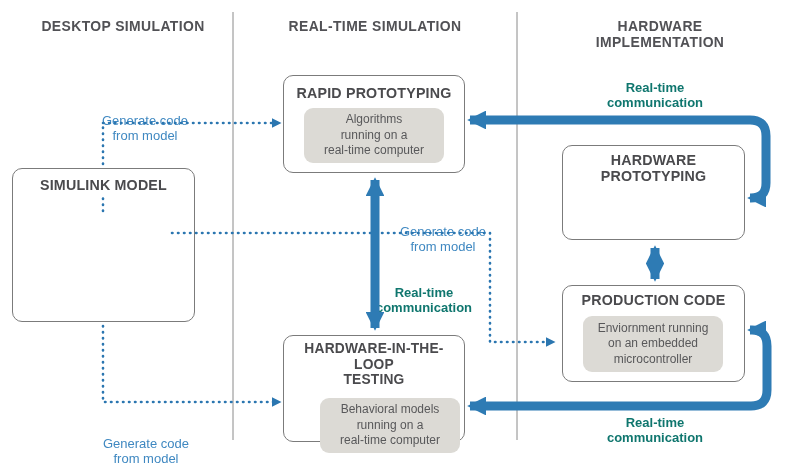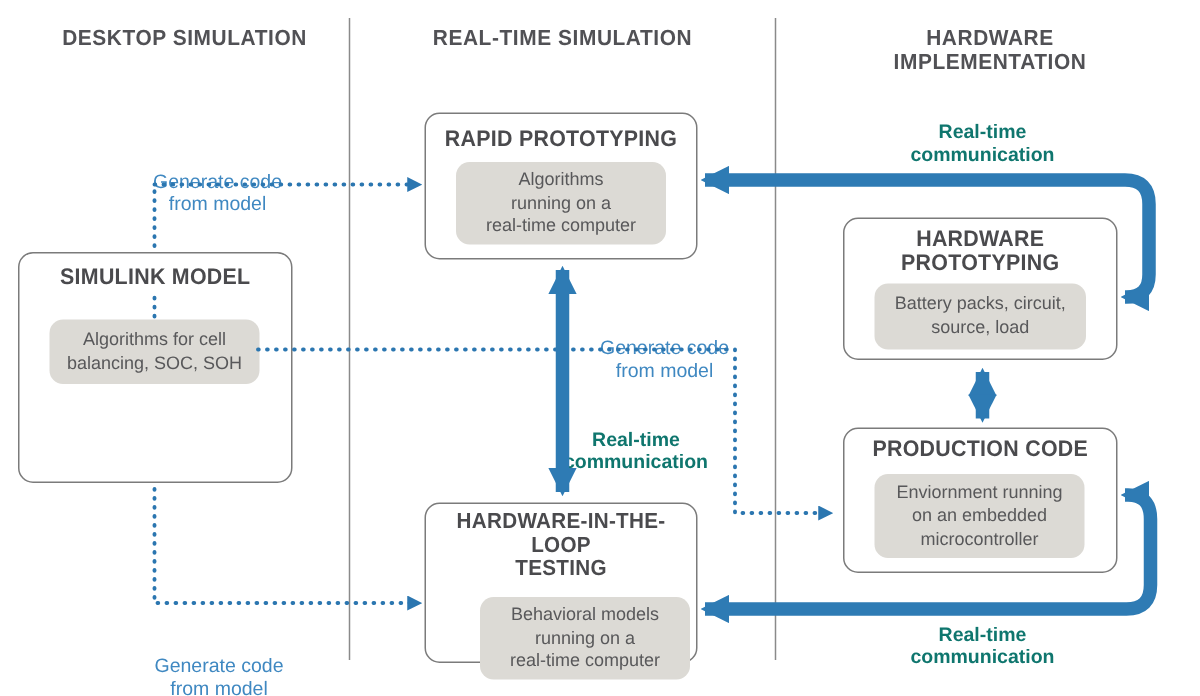--- a/index.html
+++ b/index.html
@@ -37,41 +37,37 @@
 <body>
 
 <div id="stage">
 
   <div class="abs col-header" style="left:23px;top:18px;width:200px;">DESKTOP SIMULATION</div>
   <div class="abs col-header" style="left:275px;top:18px;width:200px;">REAL-TIME SIMULATION</div>
   <div class="abs col-header" style="left:550px;top:18px;width:220px;">HARDWARE IMPLEMENTATION</div>
 
   <div class="node" style="left:12px;top:168px;width:183px;height:154px;"></div>
   <div class="node-title" style="left:12px;top:177px;width:183px;font-size:15px;">SIMULINK MODEL</div>
-  <div class="subbox pre" style="left:33px;top:213px;width:140px;height:43px;">Algorithms for cell
-balancing, SOC, SOH</div>
 
   <div class="node" style="left:283px;top:75px;width:182px;height:98px;"></div>
   <div class="node-title" style="left:283px;top:85px;width:182px;font-size:15px;">RAPID PROTOTYPING</div>
   <div class="subbox pre" style="left:304px;top:108px;width:140px;height:55px;">Algorithms
 running on a
 real-time computer</div>
 
   <div class="node" style="left:283px;top:335px;width:182px;height:107px;"></div>
   <div class="node-title pre" style="left:283px;top:341px;width:182px;font-size:14.5px;">HARDWARE-IN-THE-LOOP
 TESTING</div>
   <div class="subbox pre" style="left:304px;top:398px;width:140px;height:55px;margin-left:16px;">Behavioral models
 running on a
 real-time computer</div>
 
   <div class="node" style="left:562px;top:145px;width:183px;height:95px;"></div>
   <div class="node-title pre" style="left:562px;top:152px;width:183px;font-size:15px;">HARDWARE
 PROTOTYPING</div>
-  <div class="subbox pre" style="left:583px;top:189px;width:141px;height:44px;">Battery packs, circuit,
-source, load</div>
 
   <div class="node" style="left:562px;top:285px;width:183px;height:97px;"></div>
   <div class="node-title" style="left:562px;top:292px;width:183px;font-size:15px;">PRODUCTION CODE</div>
   <div class="subbox pre" style="left:583px;top:316px;width:140px;height:56px;">Enviornment running
 on an embedded
 microcontroller</div>
 
   <div class="edge-label gen pre" style="left:75px;top:89px;width:140px;">Generate code
 from model</div>
   <div class="edge-label gen pre" style="left:373px;top:200px;width:140px;">Generate code

